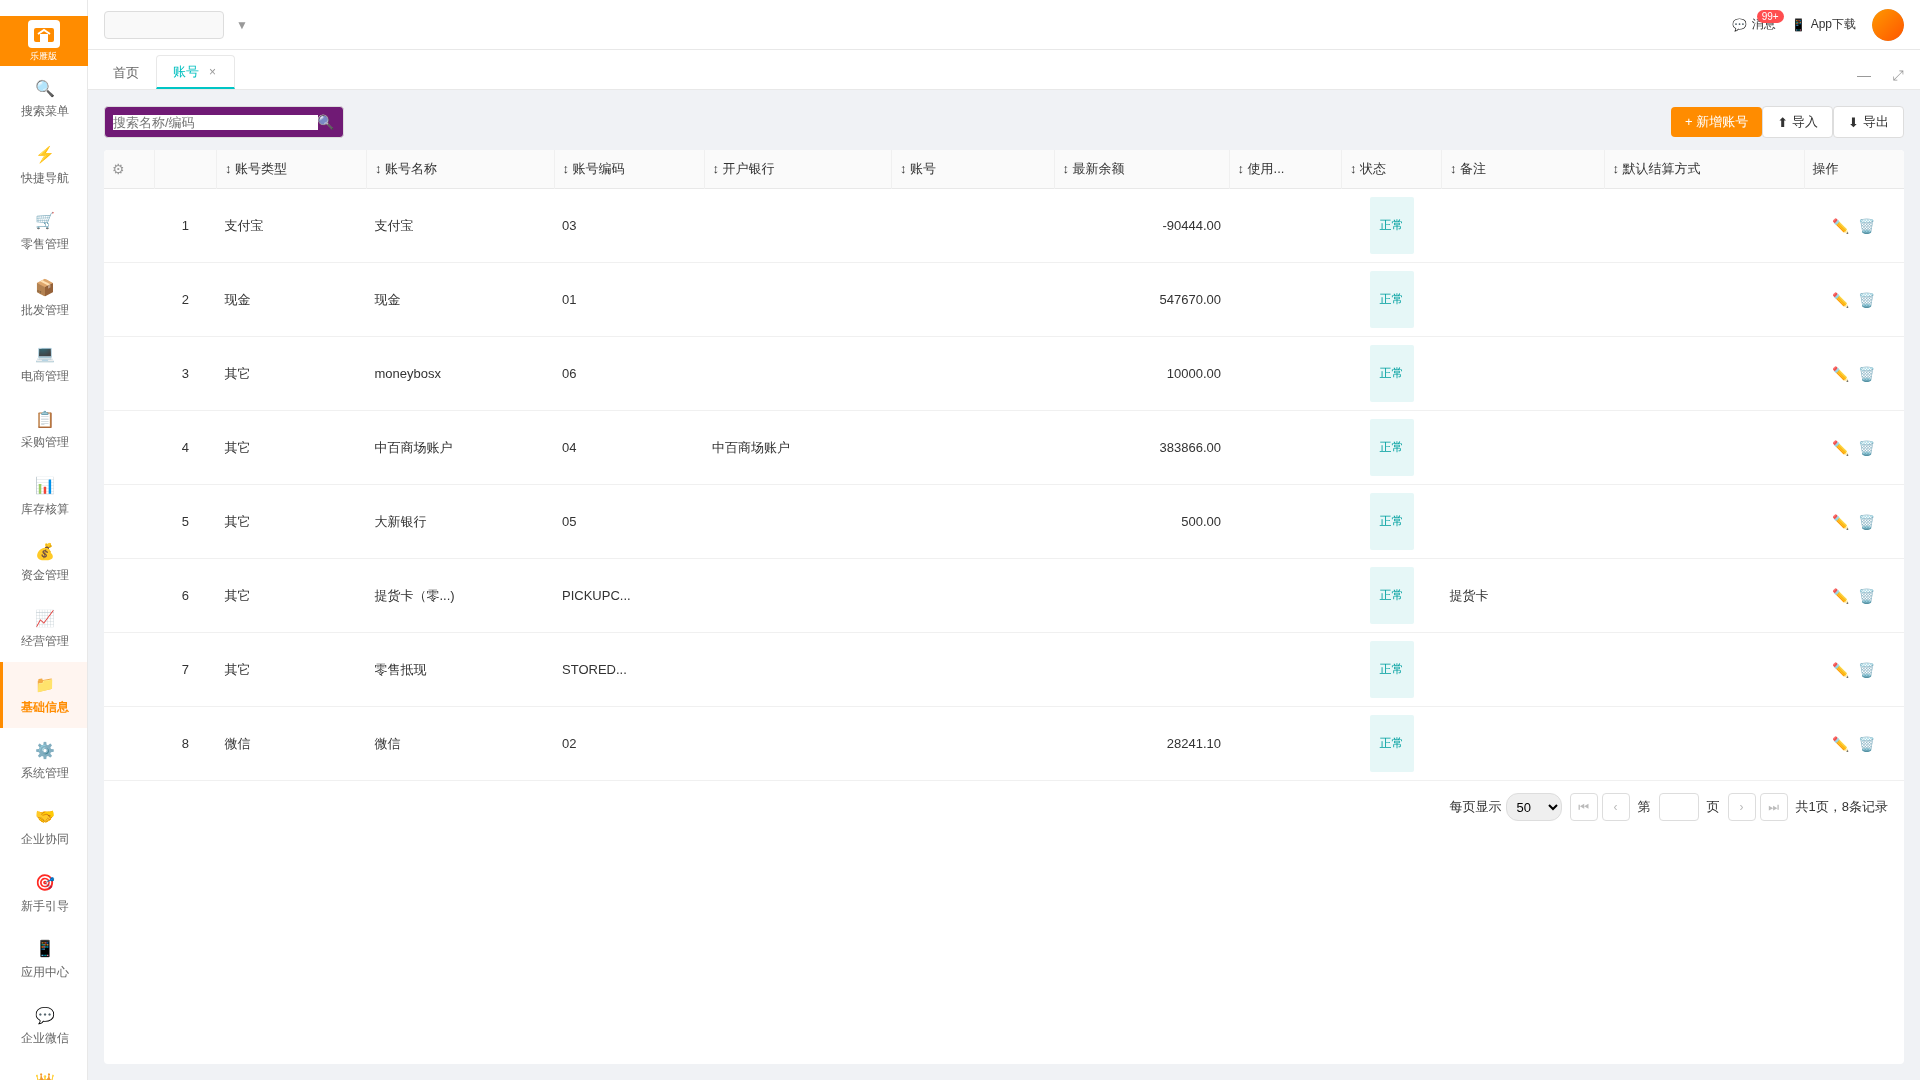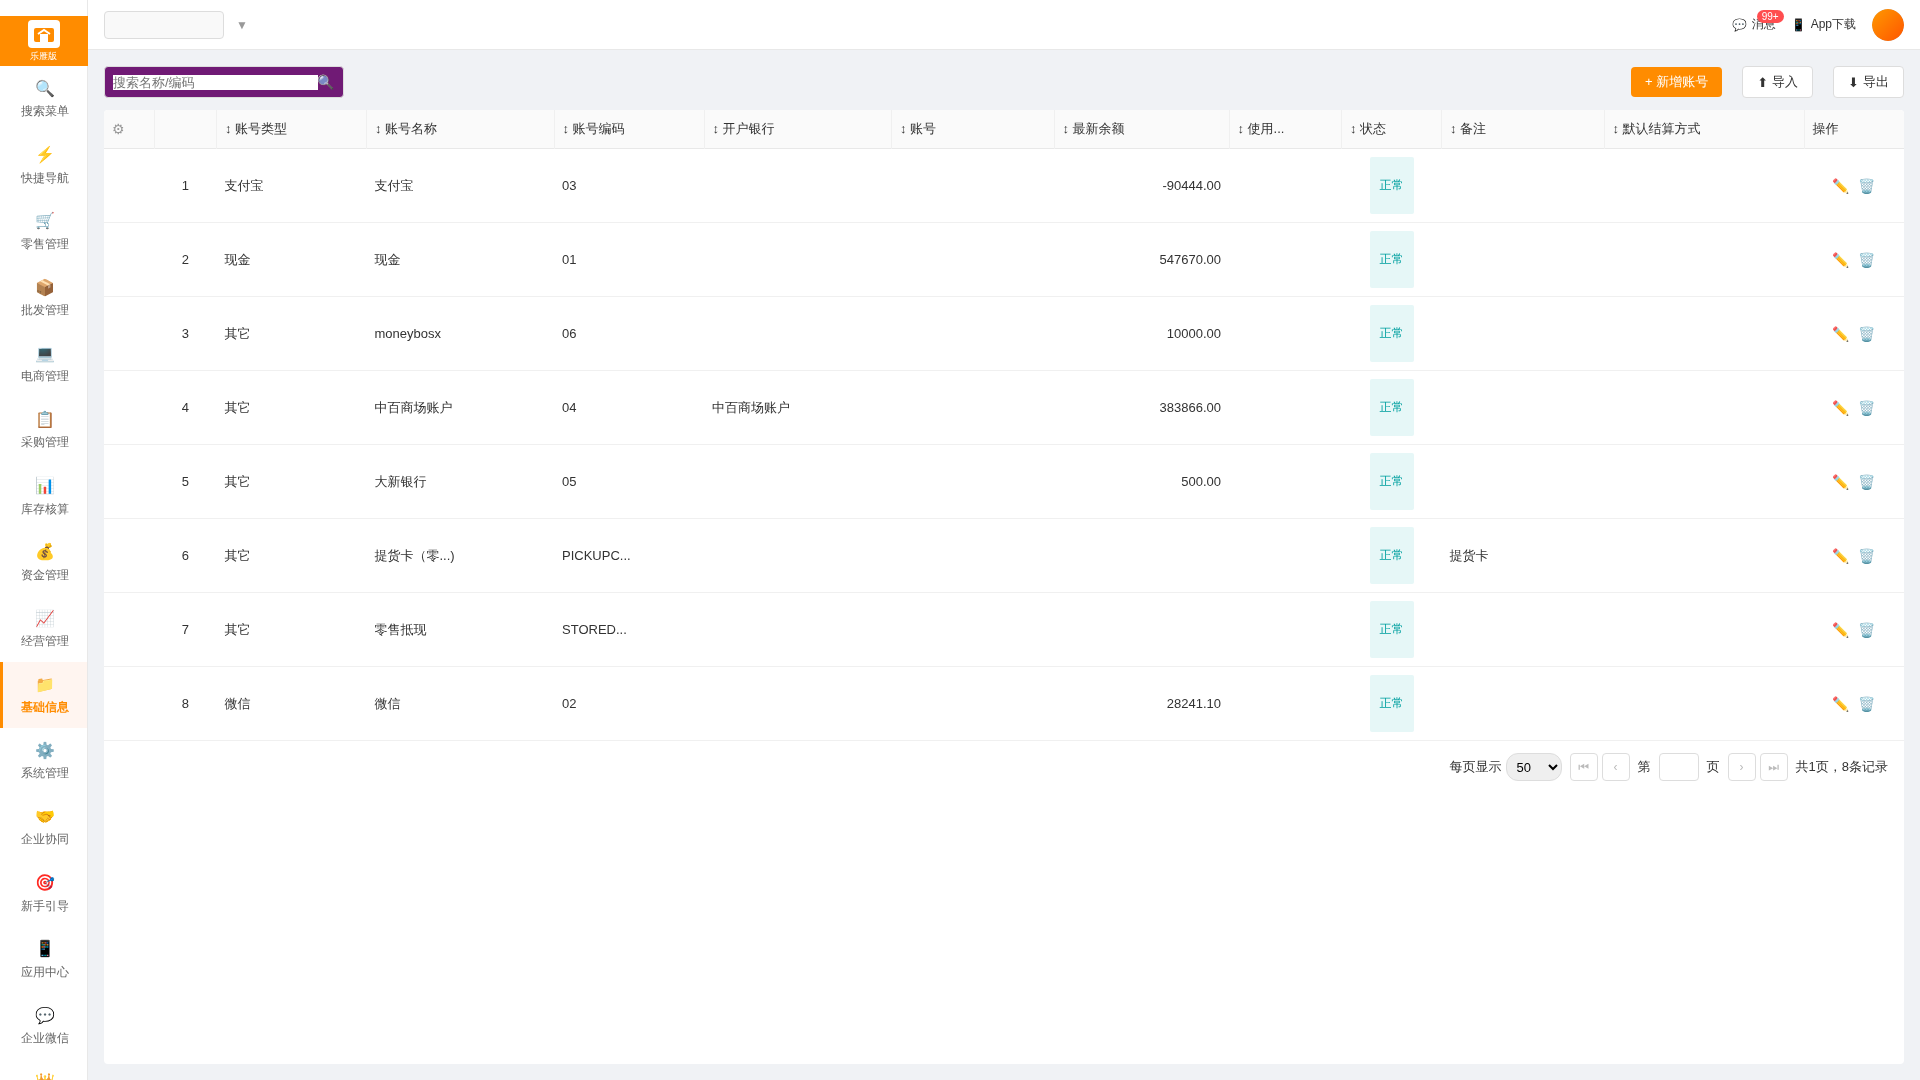--- a/index.html
+++ b/index.html
@@ -208,21 +208,21 @@
       border: none;
       outline: none;
       font-size: 13px;
       flex: 1;
       color: #999;
     }
     .search-icon { color: #999; font-size: 14px; }
     .toolbar-btns {
       display: flex;
       align-items: center;
-      gap: 20px;
+      gap: 0;
     }
     .btn-primary {
       background: #ff8c00;
       color: #fff;
       border: none;
       border-radius: 4px;
       padding: 6px 14px;
       cursor: pointer;
       font-size: 13px;
       display: flex;
@@ -458,20 +458,34 @@
       <div class="topbar-app">
         <span>📱</span>
         <span>App下载</span>
       </div>
       <div class="topbar-avatar">
         <div style="width:32px;height:32px;background:linear-gradient(135deg,#f90,#f50);border-radius:50%;"></div>
       </div>
     </div>
   </div>
 
+  <div class="tabbar">
+
+  <div class="tab">
+        <span>首页</span>
+      </div>
+      <div class="tab active">
+        <span>账号</span>
+        <span class="tab-close">×</span>
+      </div>
+      <div style="margin-left: auto; display: flex; align-items: center; gap: 6px;">
+    <button class="page-btn" style="border:none;background:none;color:#999;font-size:14px;">—</button>
+    <button class="page-btn" style="border:none;background:none;color:#999;font-size:14px;">⤢</button>
+  </div>
+    </div>
 
   <div class="content-area">
 
     <div class="toolbar-row">
       <div class="search-box">
         <input type="text" style="border: none; outline: none; font-size: 13px; flex: 1 1 0%; color: rgb(153, 153, 153);" placeholder="搜索名称/编码">
         <span class="search-icon">🔍</span>
       </div>
       <div class="toolbar-btns">
         <button class="btn-primary">+ 新增账号</button>

